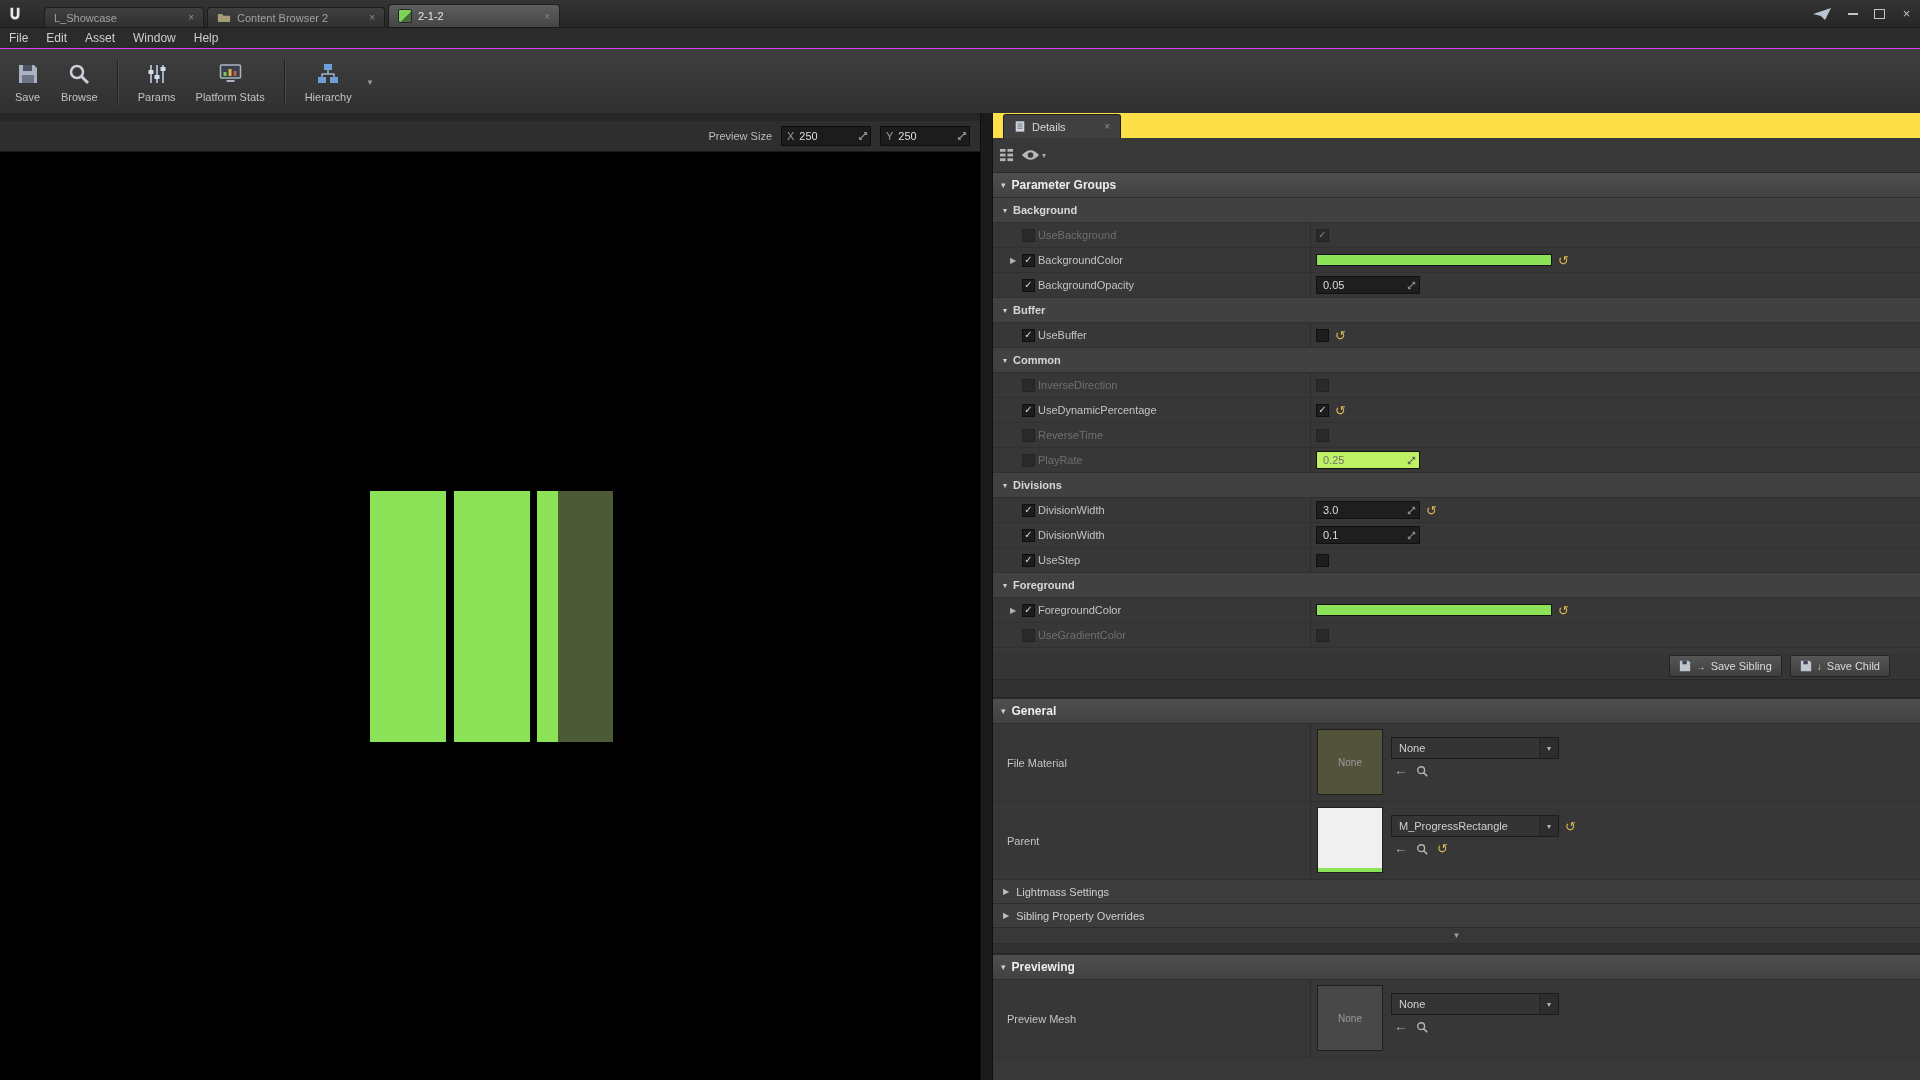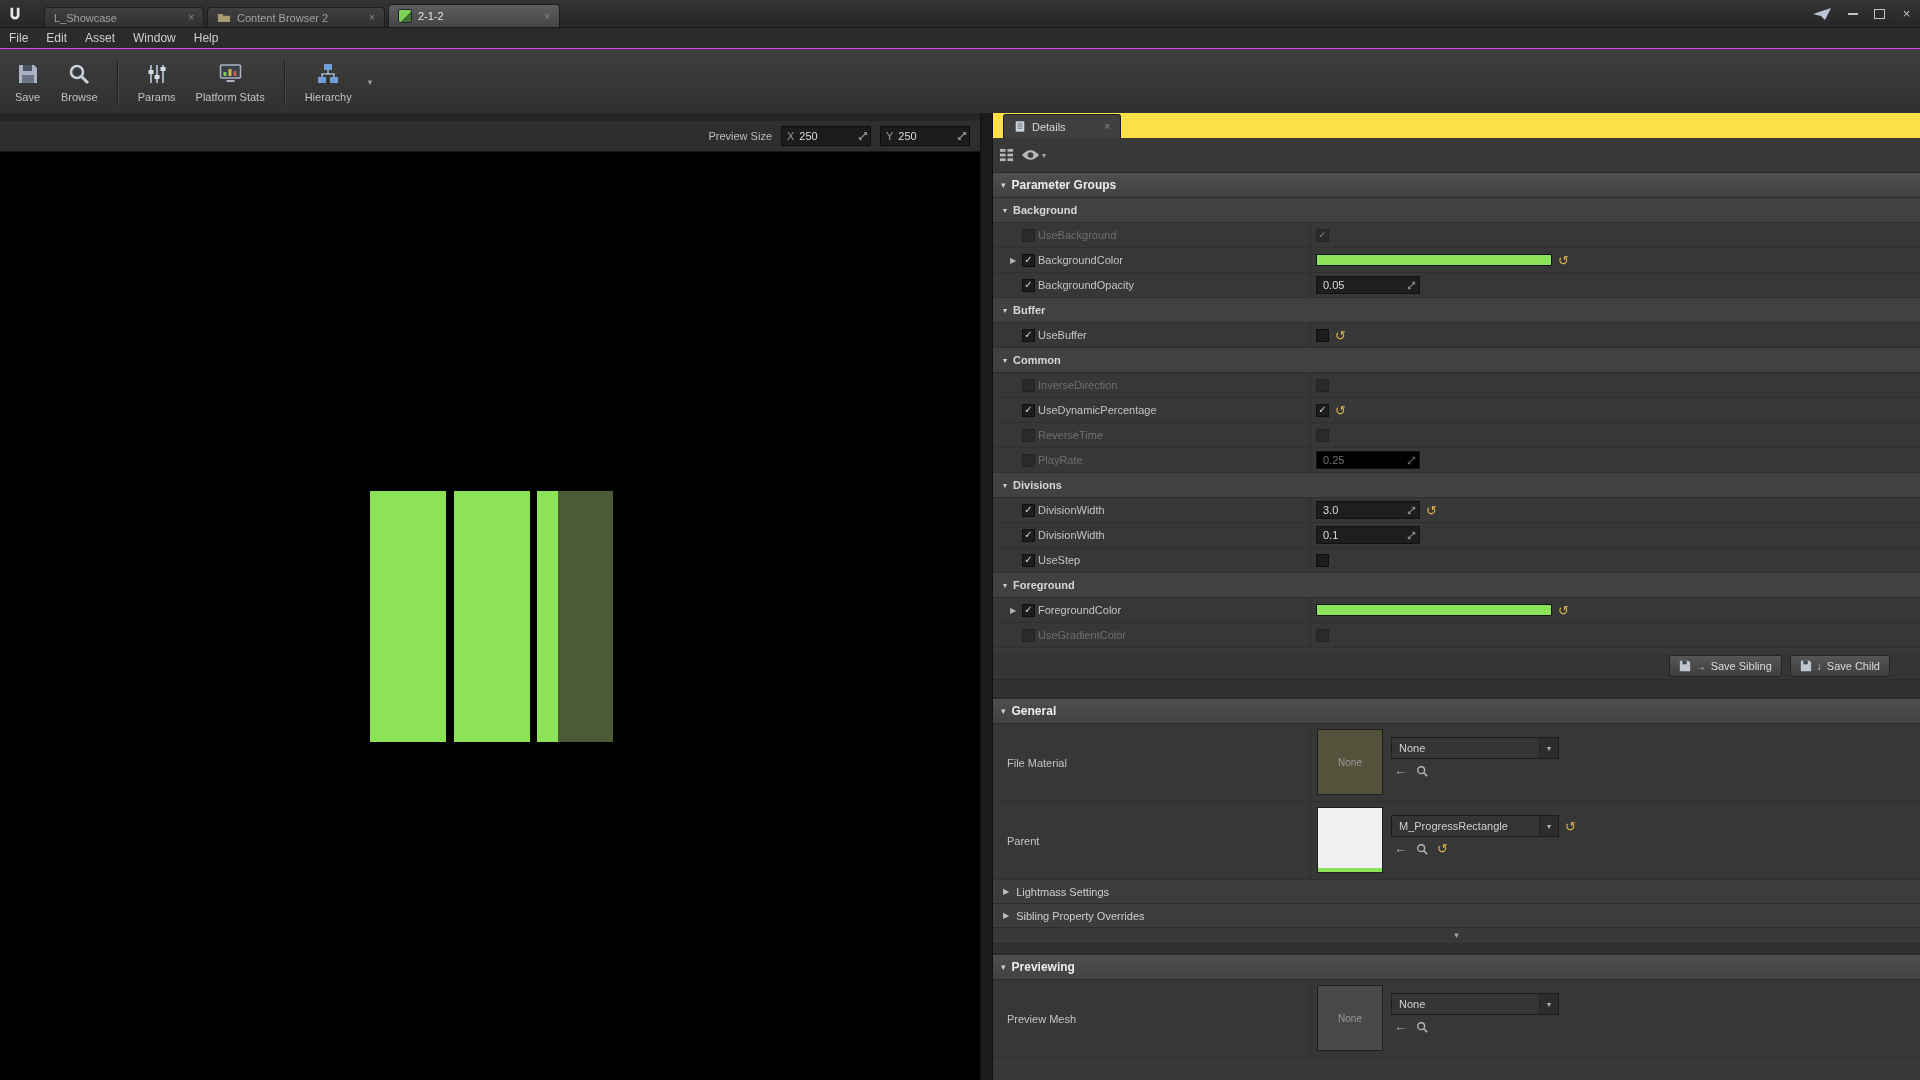--- a/index.html
+++ b/index.html
@@ -80,21 +80,21 @@
         font-size:11px;font-weight:bold;color:#d6d6d6;}
   .pcat .bh-arrow{font-size:8px;}
   .prow{height:24px;background:#373737;border-bottom:1px solid #303030;display:flex;}
   .ncol{width:317px;box-sizing:border-box;display:flex;align-items:center;gap:3px;padding-left:14px;}
   .slot{width:12px;display:flex;justify-content:center;font-size:8px;color:#b2b2b2;}
   .plabel{font-size:11px;color:#c4c4c4;white-space:nowrap;}
   .plabel.dim{color:#6f6f6f;}
   .vcol{flex:1;border-left:1px solid #2c2c2c;display:flex;align-items:center;gap:6px;padding-left:5px;}
   .spin{width:104px;height:18px;background:#1e1e1e;border:1px solid #111;box-sizing:border-box;display:flex;align-items:center;}
   .spin .sv{flex:1;font-size:11px;color:#dcdcdc;padding-left:6px;}
-  .spin.dis{background:#000000;}
+  .spin.dis{background:#bef264;}
   .spin.dis .sv{color:#6f6f6f;}
   .colorbar{width:236px;height:12px;background:var(--accent-green,#8ce357);border:1px solid #141414;box-sizing:border-box;}
   .reset{color:#d8b44e;font-size:13px;line-height:1;}
 
   .gap6{height:5px;background:#383838;}
   .saverow{height:26px;display:flex;align-items:center;justify-content:flex-end;gap:8px;padding-right:30px;background:#353535;border-bottom:1px solid #2b2b2b;}
   .dbtn{height:20px;display:flex;align-items:center;gap:5px;padding:0 9px;background:linear-gradient(#565656,#3e3e3e);
         border:1px solid #242424;border-radius:2px;font-size:11px;color:#dcdcdc;}
   .dbtn .barrow{font-size:10px;color:#cfcfcf;}
   .sectiongap{height:17px;background:#313131;border-bottom:1px solid #272727;}

